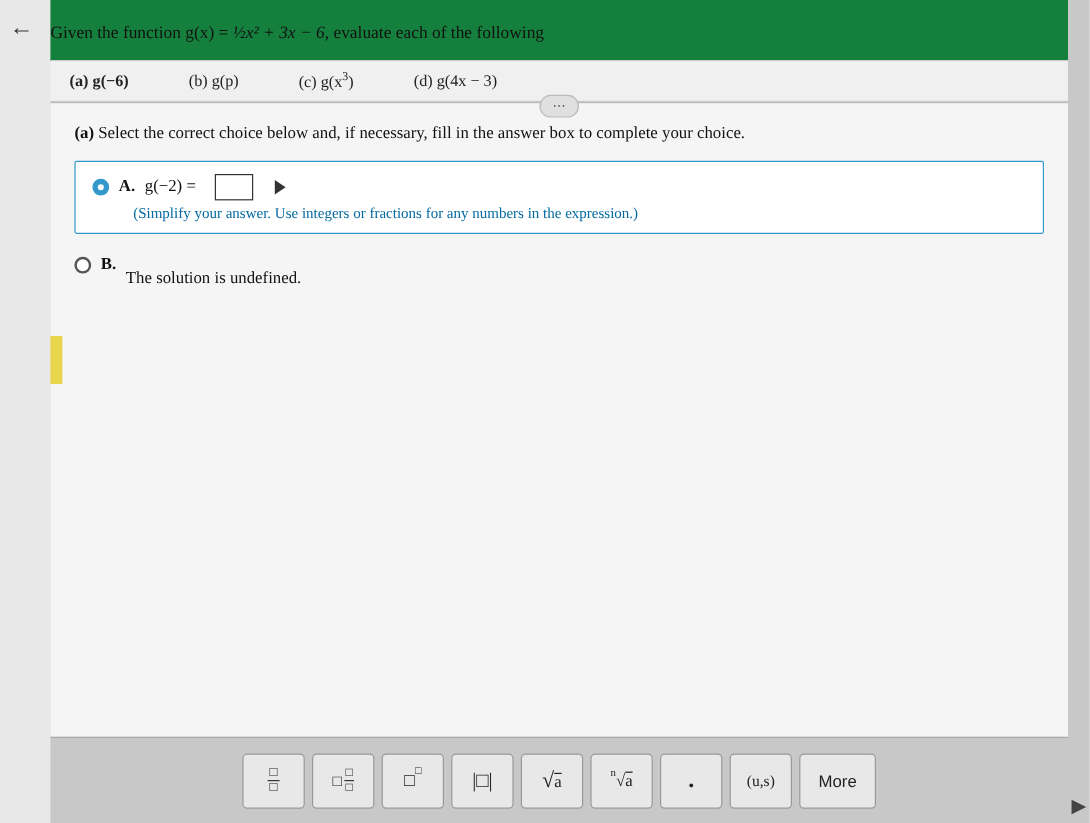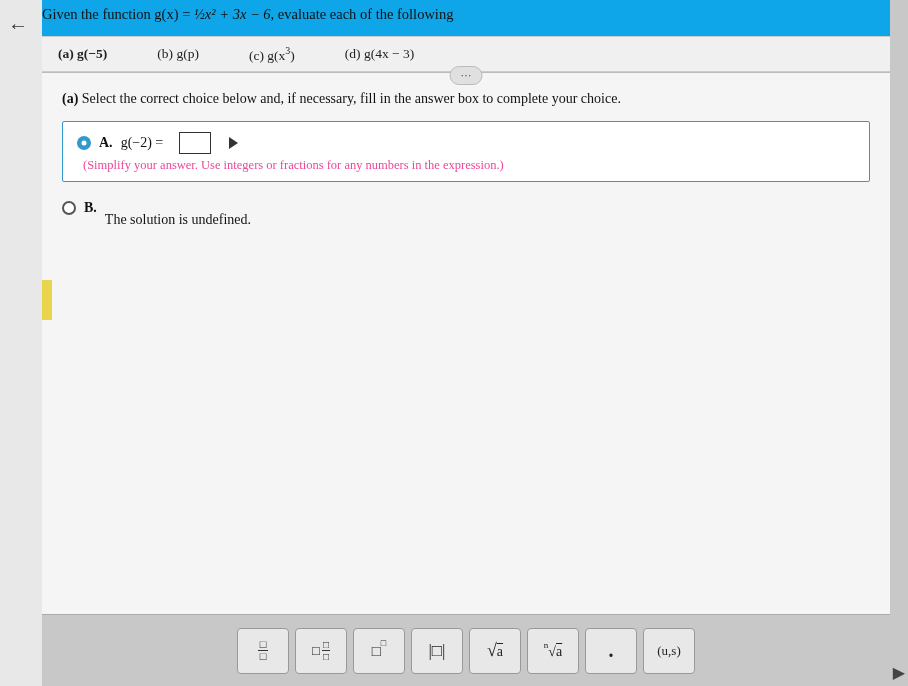--- a/index.html
+++ b/index.html
@@ -36,22 +36,22 @@
 
     .content-area {
       flex: 1;
       background: #f5f5f5;
       display: flex;
       flex-direction: column;
       position: relative;
     }
 
     .question-header {
-      background: #0ea5e9;
-      padding: 4px 16px 10px 0px;
+      background: #15803d;
+      padding: 18px 16px 10px 0px;
       border-bottom: 1px solid #ccc;
       display: flex;
       align-items: flex-start;
       gap: 6px;
     }
 
     .question-text {
       font-size: 14.5px;
       color: #111;
       line-height: 1.5;
@@ -192,23 +192,23 @@
       height: 0;
       border-top: 6px solid transparent;
       border-bottom: 6px solid transparent;
       border-left: 9px solid #333;
       vertical-align: middle;
       margin-left: 2px;
     }
 
     .simplify-note {
       font-size: 12.5px;
-      color: #ec4899;
+      color: #0369a1;
       margin-top: 3px;
-      margin-left: 6px;
+      margin-left: 34px;
     }
 
     .choice-b-row {
       display: flex;
       align-items: center;
       gap: 8px;
       margin-top: 4px;
     }
 
     .choice-b-text {
@@ -313,21 +313,21 @@
 
   <div class="content-area">
 
     <div class="question-header">
       <span class="question-text">
         Given the function g(x) = <span class="math-inline">½x² + 3x − 6</span>, evaluate each of the following
       </span>
     </div>
 
     <div class="sub-questions-bar">
-      <span class="sub-q active">(a) g(−5)</span>
+      <span class="sub-q active">(a) g(−6)</span>
       <span class="sub-q">(b) g(p)</span>
       <span class="sub-q">(c) g(x<sup>3</sup>)</span>
       <span class="sub-q">(d) g(4x − 3)</span>
       <button class="expand-btn">⋯</button>
     </div>
 
     <div class="divider-line"></div>
 
     <div class="yellow-tab"></div>
 
@@ -398,20 +398,23 @@
       </button>
 
       <button class="toolbar-btn" title="Decimal Point">
         <span style="font-size:20px; font-weight:bold;">.</span>
       </button>
 
       <button class="toolbar-btn" title="Interval">
         <span style="font-size:13px;">(u,s)</span>
       </button>
 
+      <button class="toolbar-btn more-btn">
+        <span>More</span>
+      </button>
     </div>
 
   </div>
 
   <div class="right-scroll-area">
     <span class="scroll-arrow">▶</span>
   </div>
 
 </div>
 

